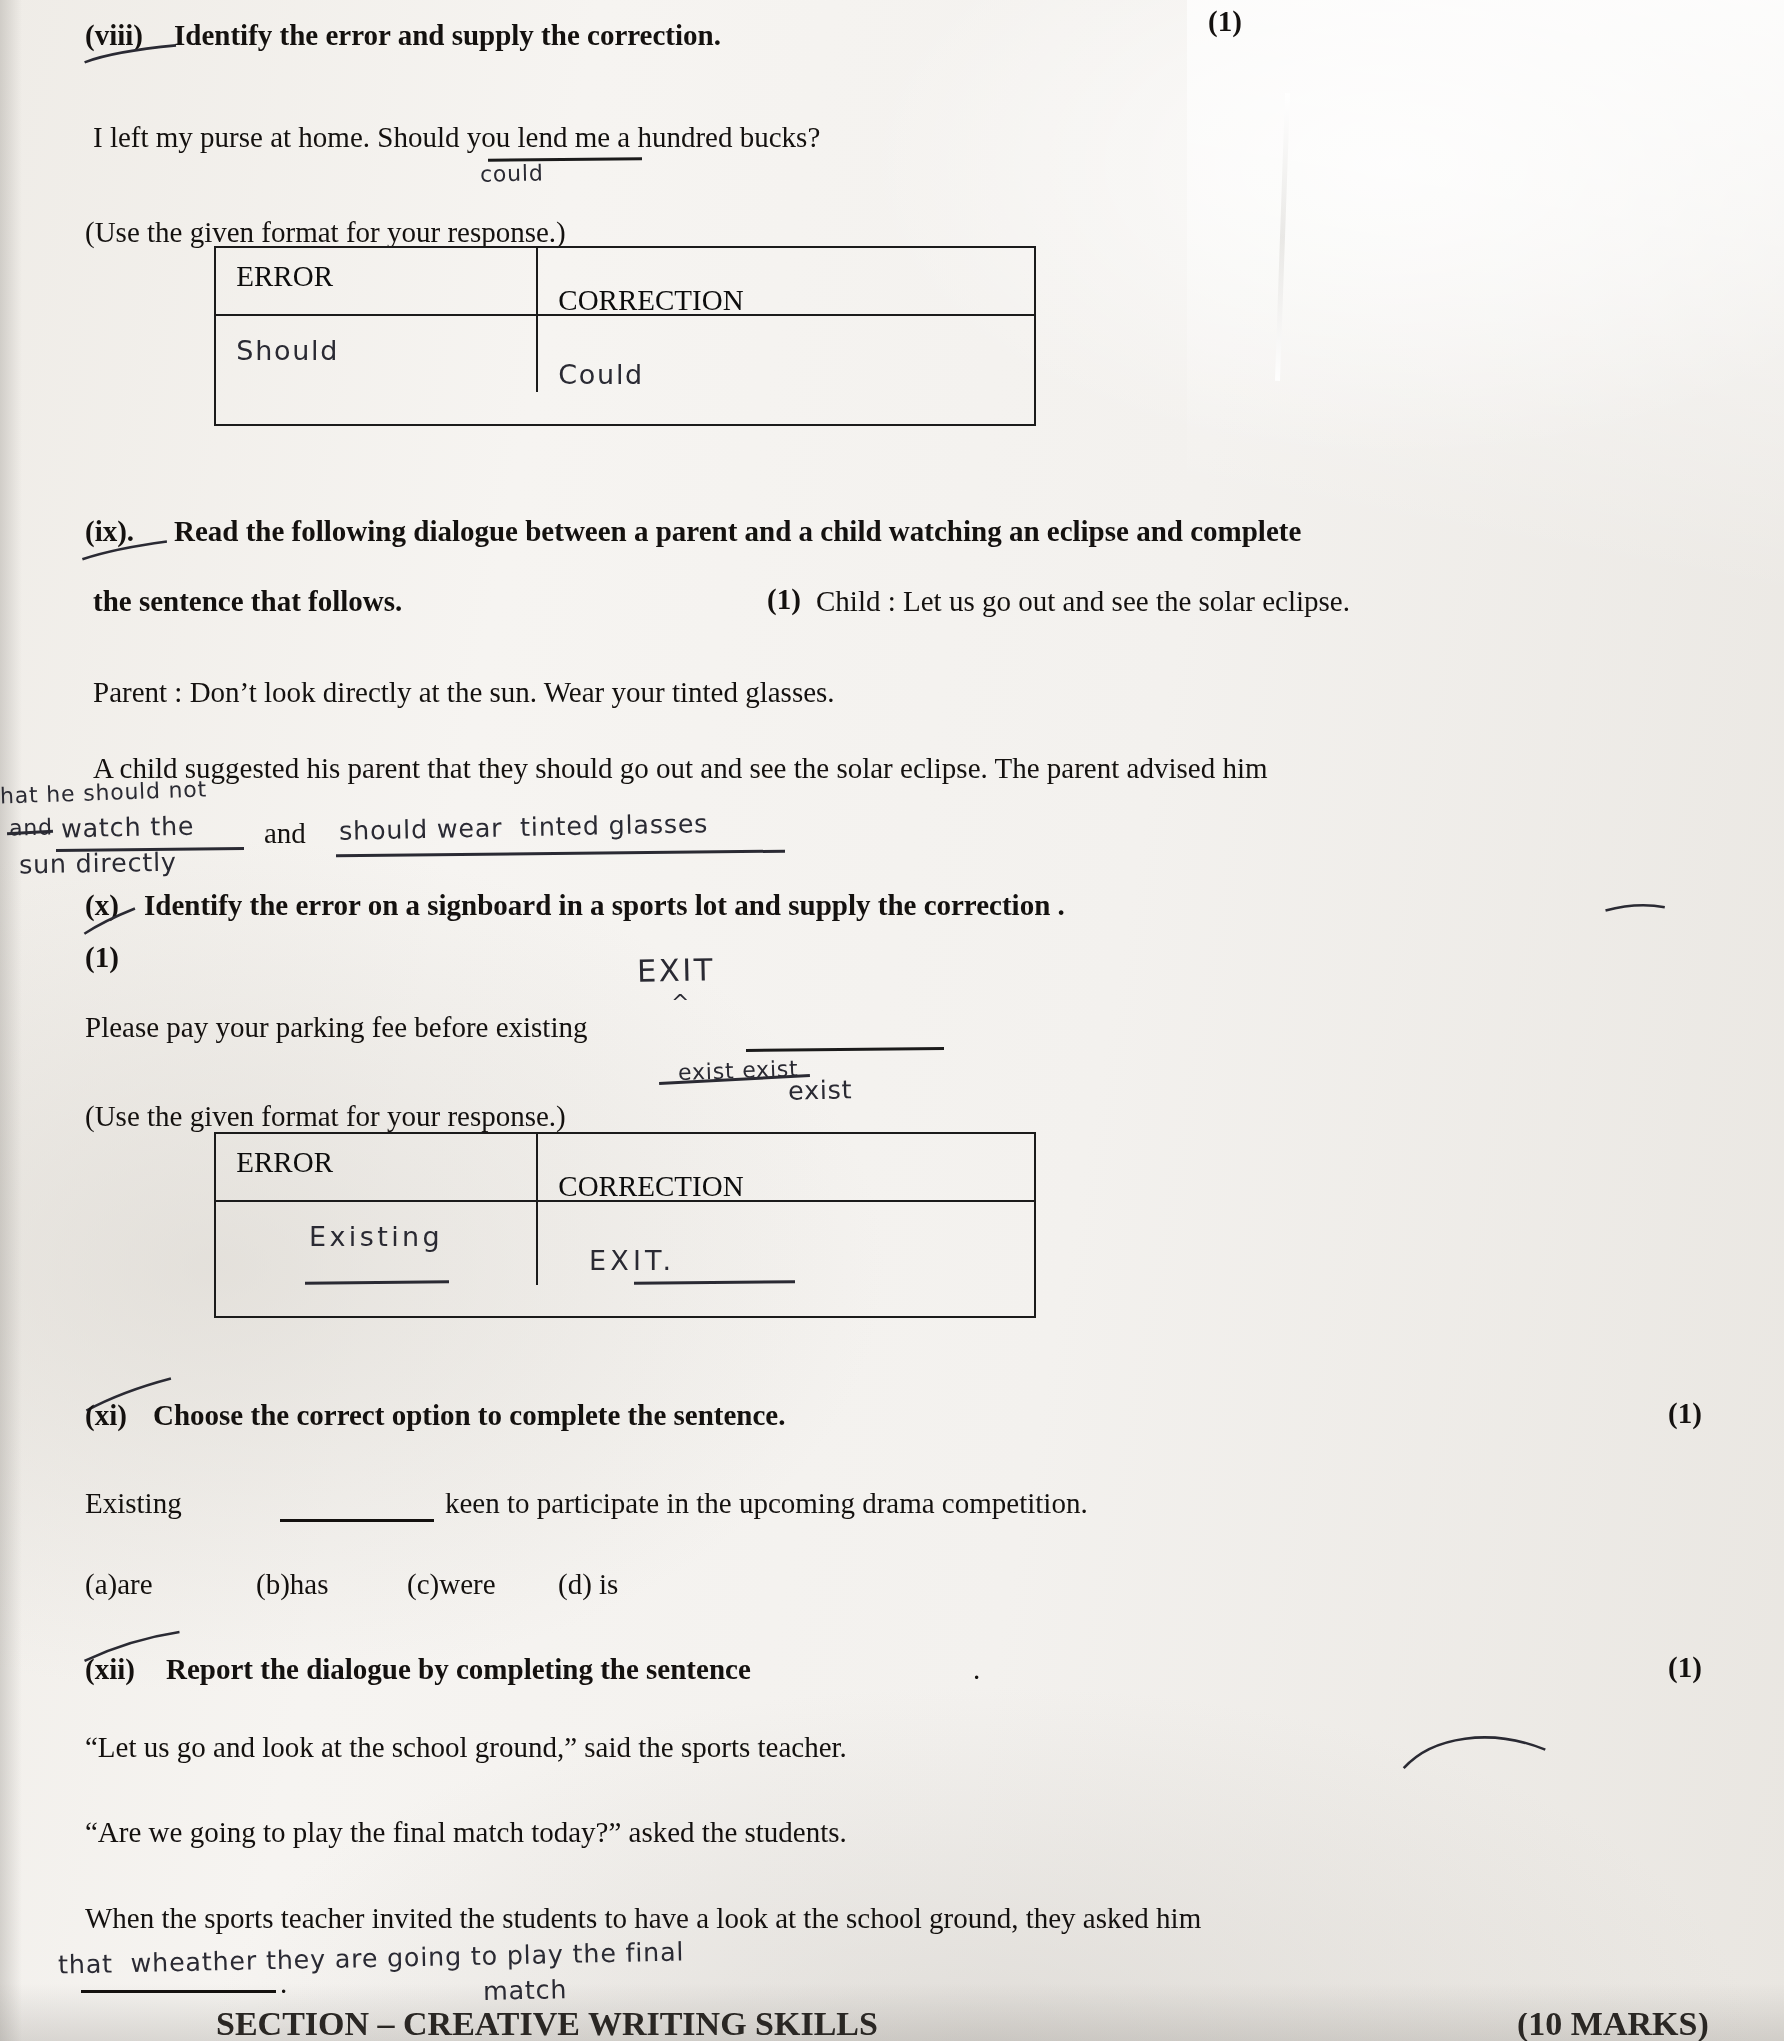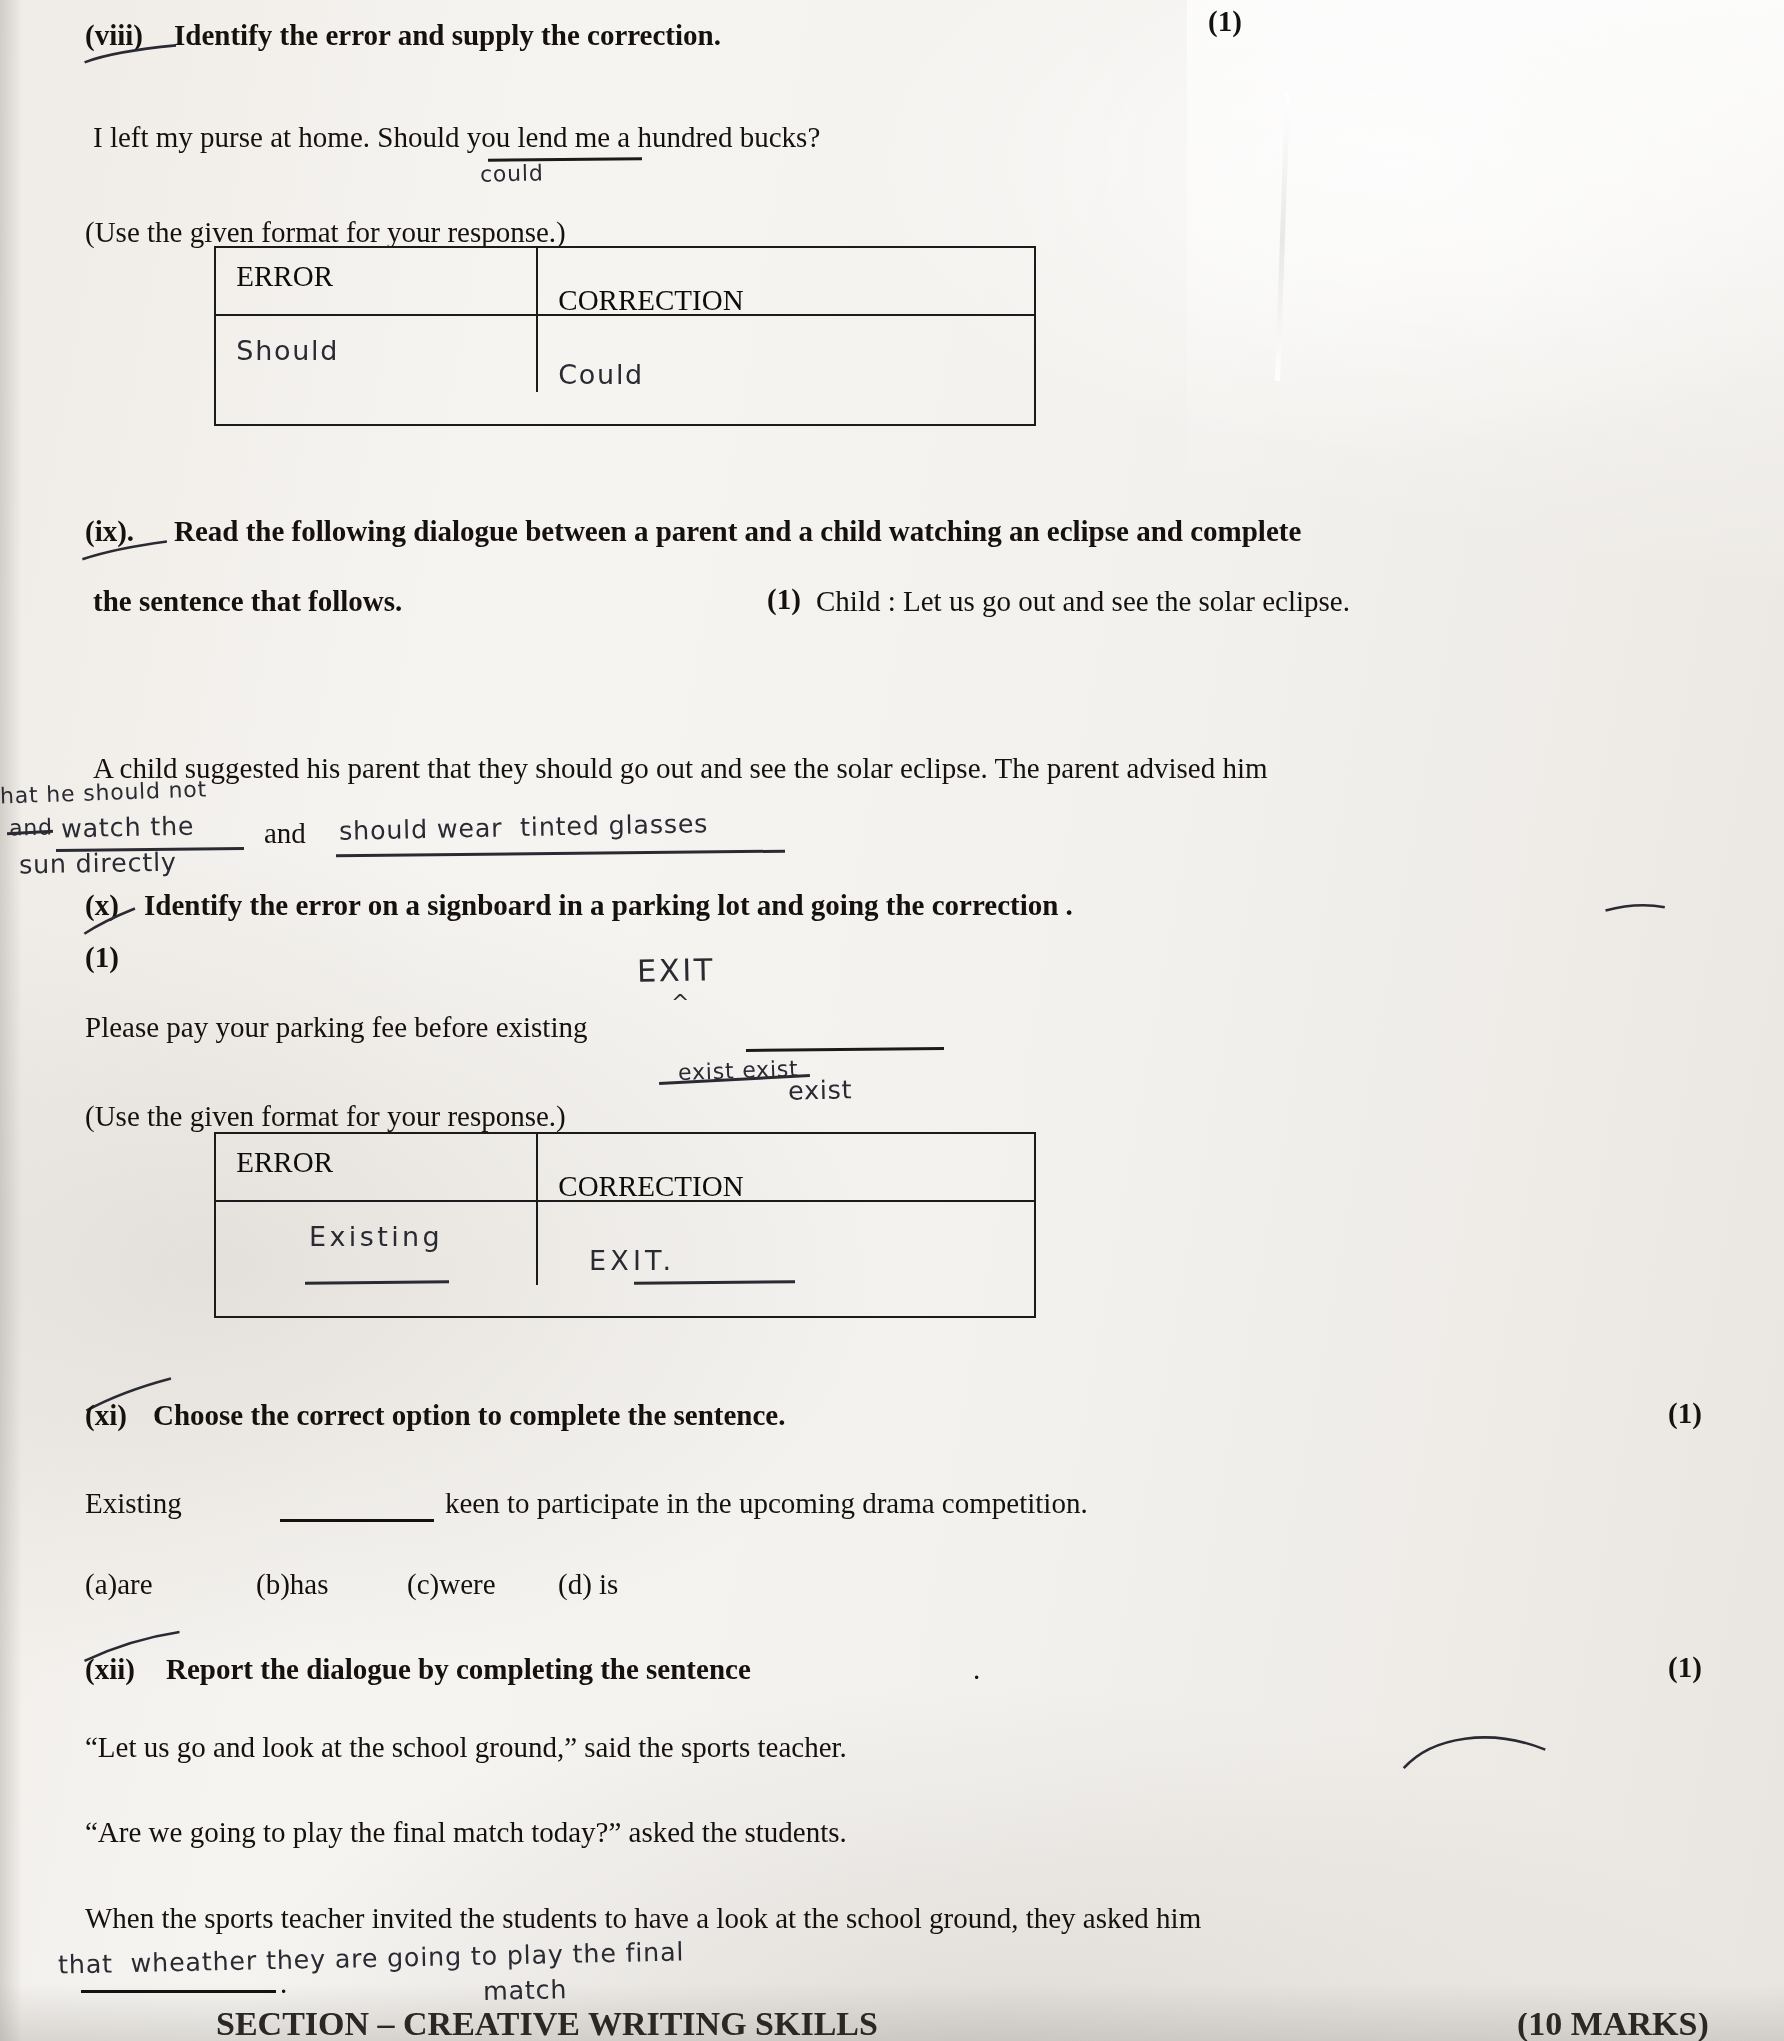--- a/index.html
+++ b/index.html
@@ -191,35 +191,36 @@
   <div class="pt bold" style="left:85px; top:513px;">(ix).</div>
   <div class="pt bold" style="left:174px; top:513px;">Read the following dialogue between a parent and a child watching an eclipse and complete</div>
   <svg class="penstroke" style="left:79px; top:539px;" width="93" height="25.4" viewBox="0 0 110 30">
     <path d="M4 24 C 28 16, 66 8, 104 3" stroke="#2a2a33" stroke-width="3" fill="none"></path>
   </svg>
 
   <div class="pt bold" style="left:93px; top:583px;">the sentence that follows.</div>
   <div class="mark" style="left:767px; top:583px;">(1)</div>
   <div class="pt" style="left:816px; top:583px;">Child : Let us go out and see the solar eclipse.</div>
 
+  <div class="pt" style="left:93px; top:674px;">Parent : Don’t look directly at the sun. Wear your tinted glasses.</div>
 
   <div class="pt" style="left:93px; top:750px;">A child suggested his parent that they should go out and see the solar eclipse. The parent advised him</div>
 
   <div class="hw sm" style="left:0px; top:780px; transform:rotate(-2deg);">hat he should not</div>
   <div class="hw sm" style="left:8.5px; top:815px; transform:rotate(-1.5deg);">and</div>
   <div class="strike" style="left:6.8px; top:831px; width:46px;"></div>
   <div class="hw" style="left:61px; top:812px;">watch the</div>
   <div class="uline" style="left:56px; top:848px; width:188px;"></div>
   <div class="pt" style="left:264px; top:815px;">and</div>
   <div class="hw" style="left:339px; top:812px;">should wear  tinted glasses</div>
   <div class="uline" style="left:336px; top:852px; width:449px;"></div>
   <div class="hw" style="left:18.6px; top:848px; transform:rotate(-1deg);">sun directly</div>
 
   <div class="pt bold" style="left:85px; top:887px;">(x)</div>
-  <div class="pt bold" style="left:144px; top:887px;">Identify the error on a signboard in a parking lot and going the correction .</div>
+  <div class="pt bold" style="left:144px; top:887px;">Identify the error on a signboard in a sports lot and supply the correction .</div>
   <svg class="penstroke" style="left:81px; top:905px;" width="59" height="34" viewBox="0 0 70 40">
     <path d="M4 34 C 22 22, 44 12, 64 4" stroke="#2a2a33" stroke-width="3" fill="none"></path>
   </svg>
   <svg class="penstroke" style="left:1602px; top:897px;" width="68" height="25.4" viewBox="0 0 80 30">
     <path d="M4 16 C 26 10, 52 8, 74 12" stroke="#2a2a33" stroke-width="3" fill="none"></path>
   </svg>
 
   <div class="pt bold" style="left:85px; top:939px;">(1)</div>
 
   <div class="hw lg" style="left:637px; top:953px;">EXIT</div>

